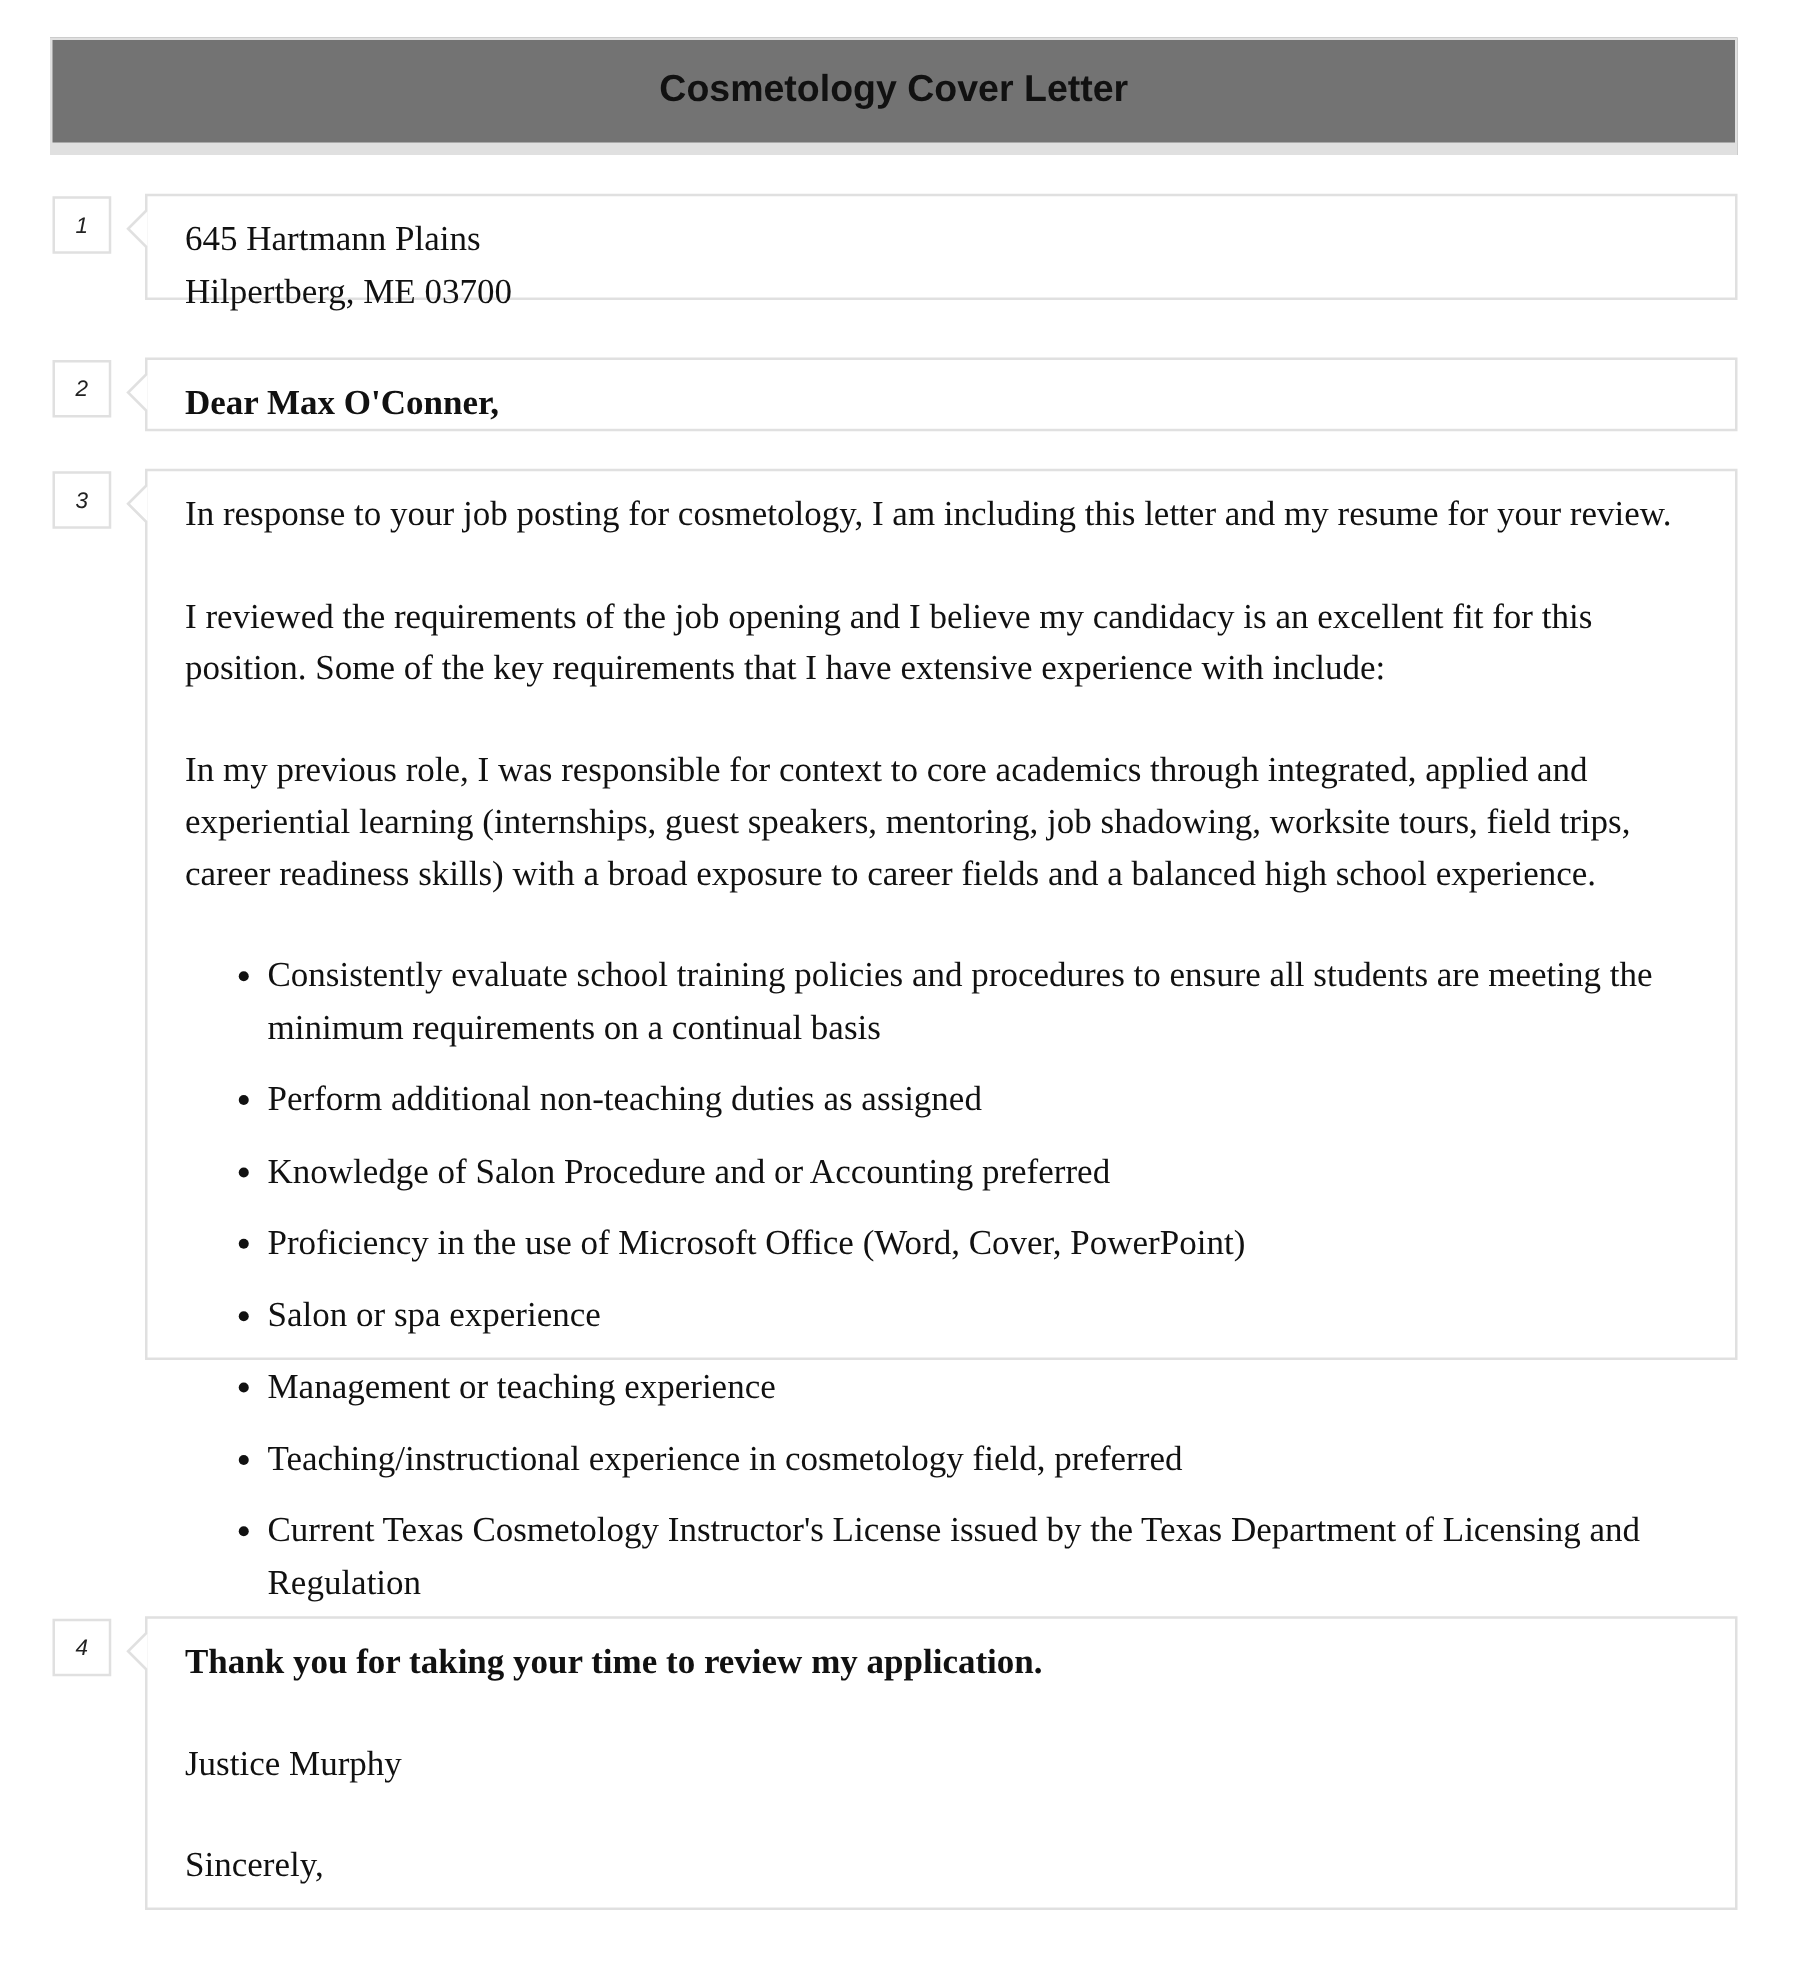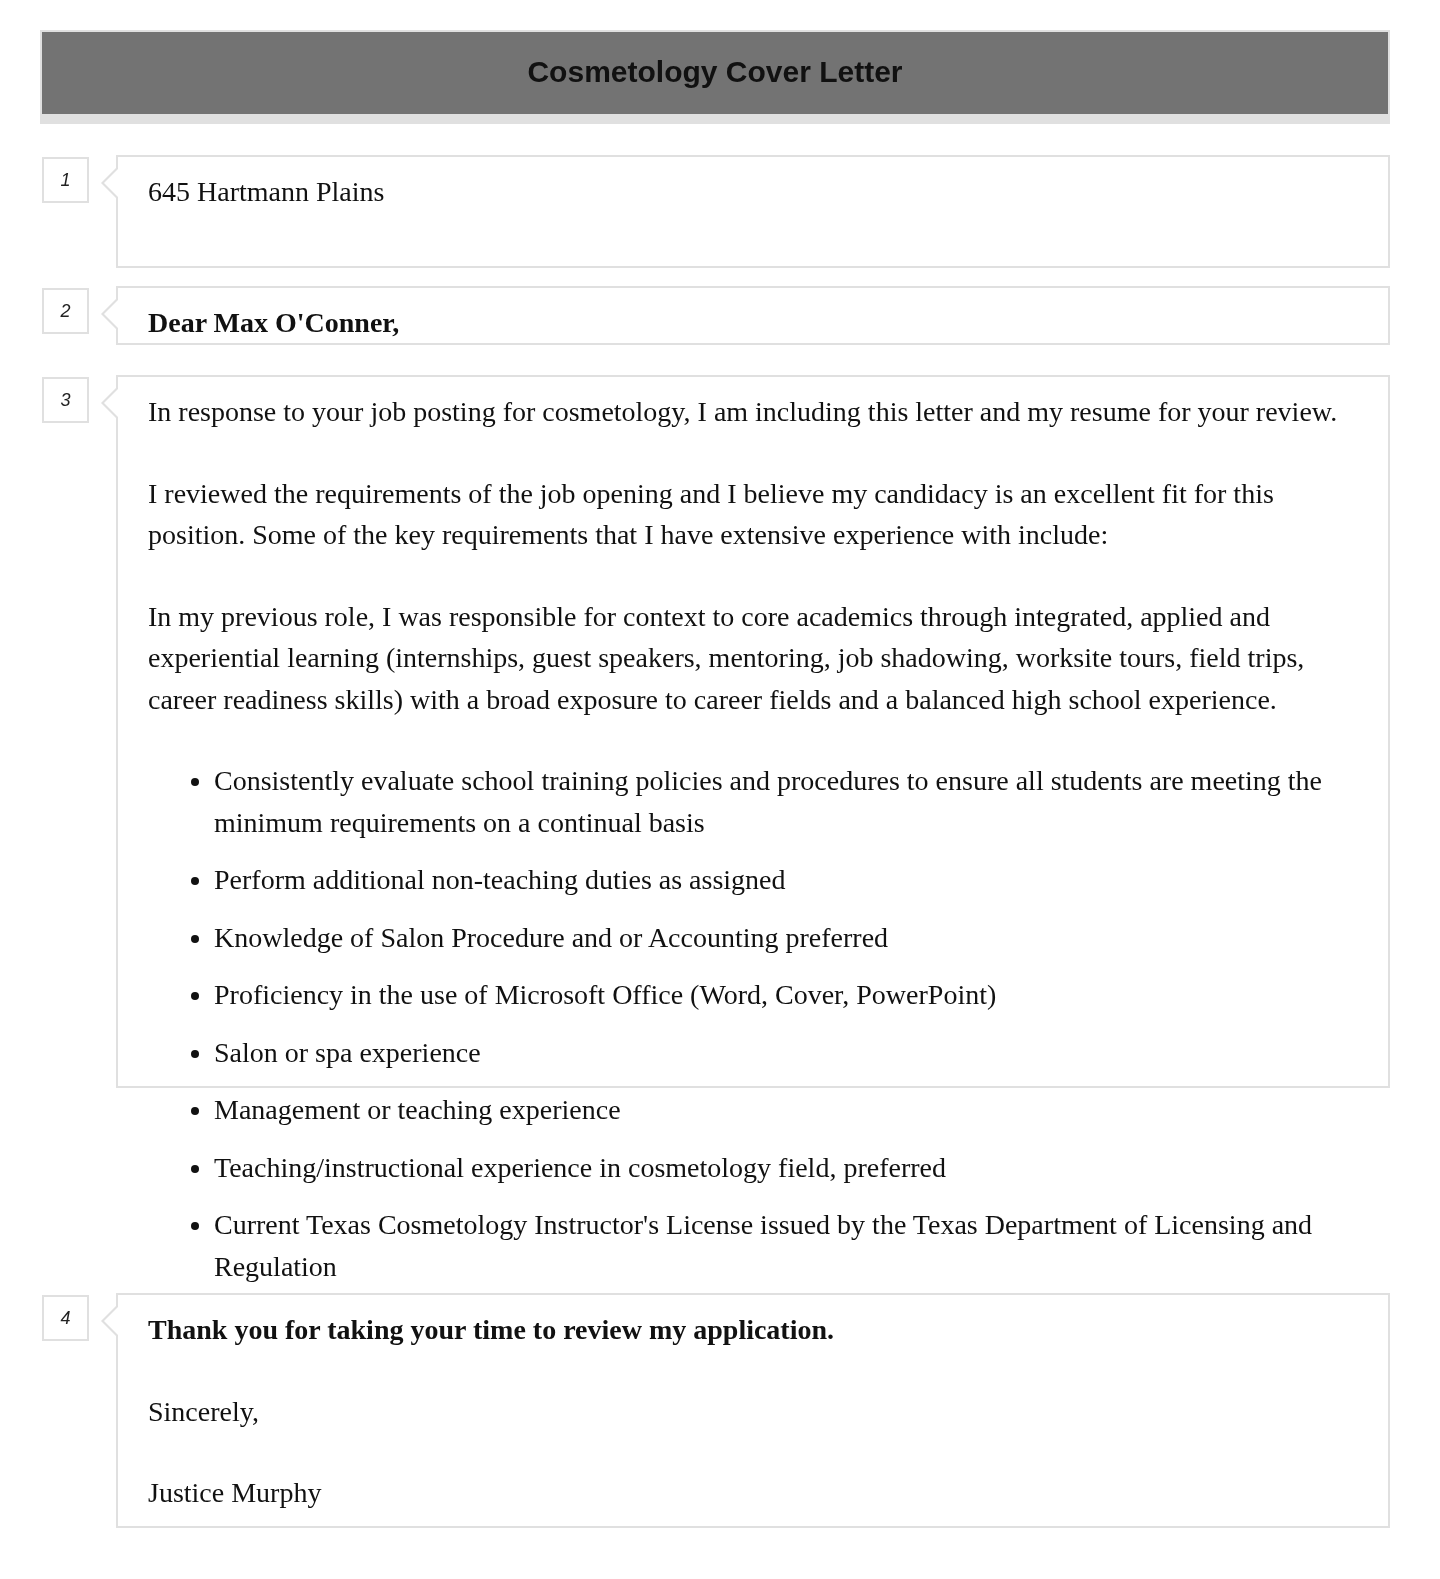--- a/index.html
+++ b/index.html
@@ -47,22 +47,23 @@
 </style>
 </head>
 <body>
 
 <div class="header">
   <h1>Cosmetology Cover Letter</h1>
 </div>
 
 <div class="row" style="top:155px;">
   <div class="num">1</div>
-  <div class="box" style="height:113px;">
+  <div class="box" style="height:85px;">
     <p style="margin:0;">645 Hartmann Plains</p>
+    <p style="margin:0;">Hilpertberg, ME 03700</p>
   </div>
 </div>
 
 <div class="row" style="top:286px;">
   <div class="num">2</div>
   <div class="box" style="height:59px;">
     <p class="bold">Dear Max O'Conner,</p>
   </div>
 </div>
 
@@ -82,16 +83,16 @@
       <li>Teaching/instructional experience in cosmetology field, preferred</li>
       <li>Current Texas Cosmetology Instructor's License issued by the Texas Department of Licensing and Regulation</li>
     </ul>
   </div>
 </div>
 
 <div class="row" style="top:1293px;">
   <div class="num">4</div>
   <div class="box" style="height:235px;">
     <p class="bold">Thank you for taking your time to review my application.</p>
+    <p>Justice Murphy</p>
     <p>Sincerely,</p>
-    <p>Justice Murphy</p>
   </div>
 </div>
 
 </body></html>

